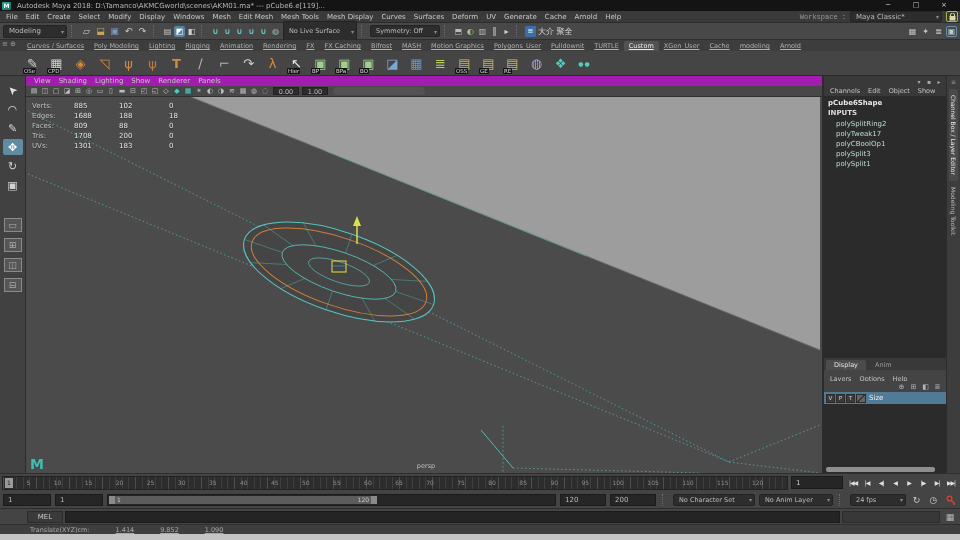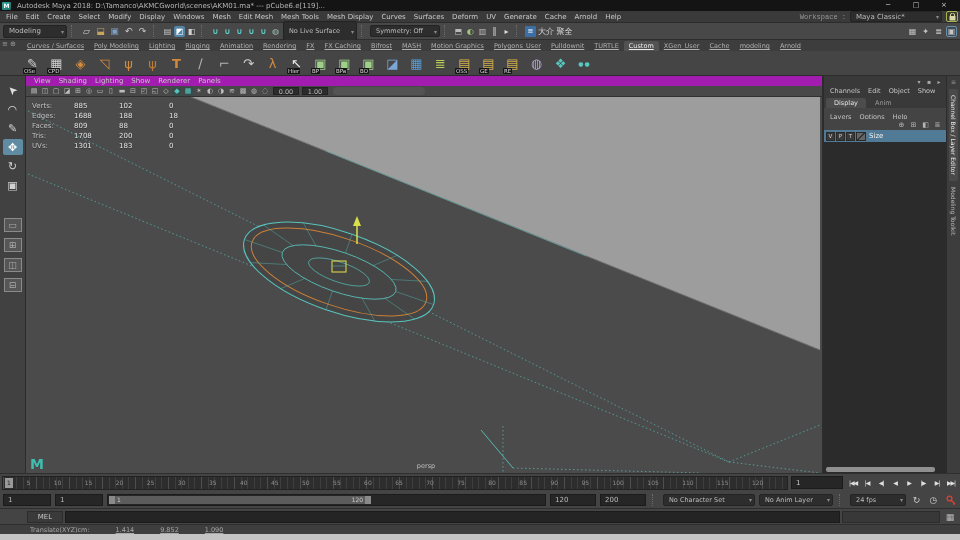--- a/index.html
+++ b/index.html
@@ -649,20 +649,32 @@
             <span>▸</span>
           </div>
         </div>
       <div class="cb-menus">
 
       <div class="cb-menu">Channels</div>
           <div class="cb-menu">Edit</div>
           <div class="cb-menu">Object</div>
           <div class="cb-menu">Show</div>
         </div>
+      <div class="cb-body">
+        <div class="cb-node">pCube6Shape</div>
+        <div class="cb-section">INPUTS</div>
+        <div>
+
+        <div class="cb-input">polySplitRing2</div>
+            <div class="cb-input">polyTweak17</div>
+            <div class="cb-input">polyCBoolOp1</div>
+            <div class="cb-input">polySplit3</div>
+            <div class="cb-input">polySplit1</div>
+          </div>
+      </div>
       <div class="layer-tabs">
 
       <div class="layer-tab active">Display</div>
           <div class="layer-tab">Anim</div>
         </div>
       <div class="layer-menus">
 
       <div class="layer-menu">Layers</div>
           <div class="layer-menu">Options</div>
           <div class="layer-menu">Help</div>
@@ -773,21 +785,21 @@
       <div class="range-bar">
         <span>1</span>
         <span>120</span>
       </div>
       <div class="range-handle" style="left:1px"></div>
       <div class="range-handle" style="left:calc(60% - 5px)"></div>
     </div>
     <div class="rs-fld sm">120</div>
     <div class="rs-fld sm">200</div>
     <div class="sep"></div>
-    <div class="dd rs-dd" style="width:92px">
+    <div class="dd rs-dd" style="width:82px">
         <span>No Character Set</span>
       </div>
     <div class="dd rs-dd" style="width:74px">
         <span>No Anim Layer</span>
       </div>
     <div class="sep"></div>
     <div class="dd rs-dd" style="width:56px">
         <span>24 fps</span>
       </div>
     <div class="rs-ic">↻</div>

